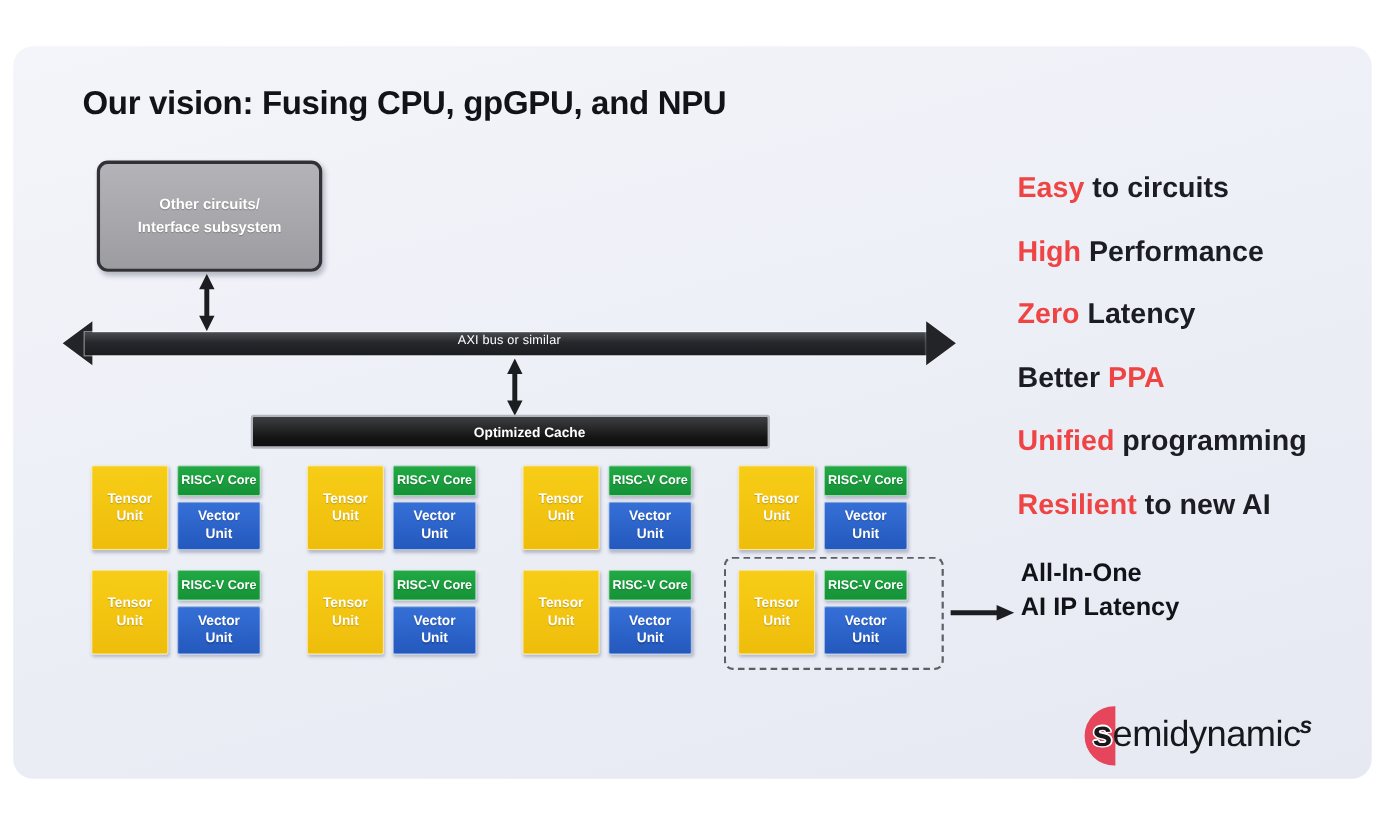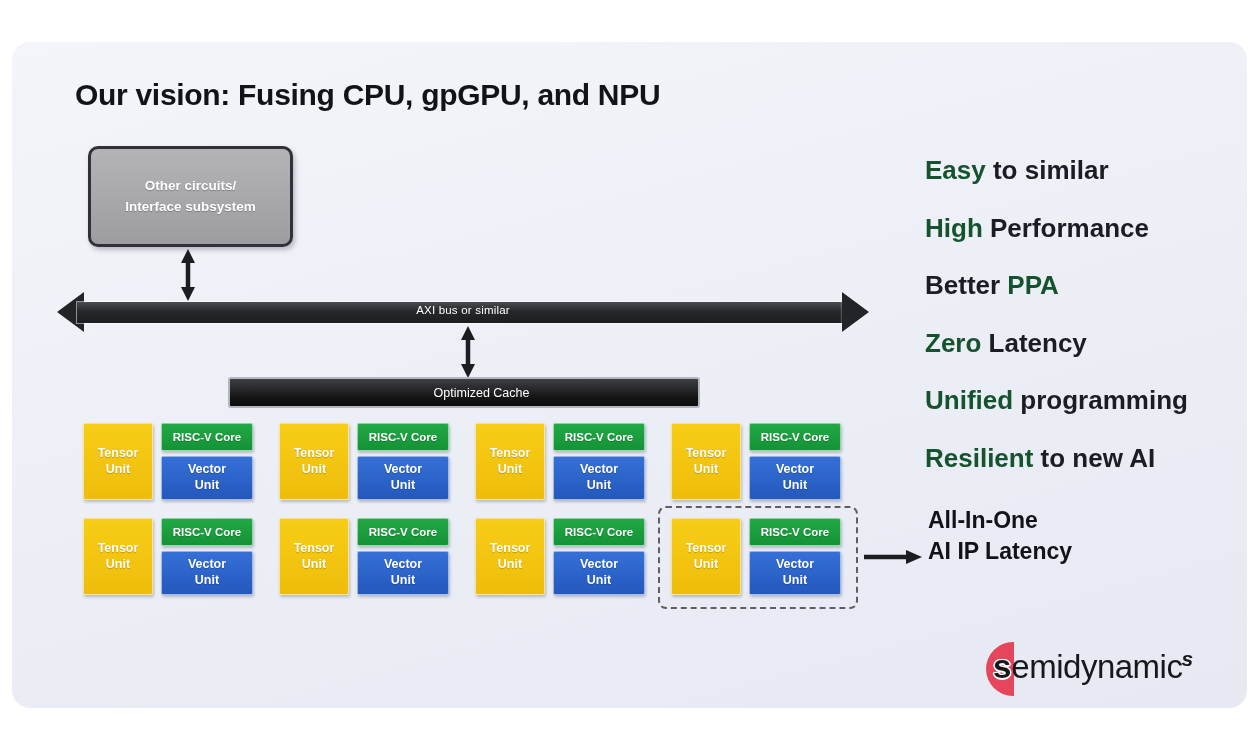--- a/index.html
+++ b/index.html
@@ -26,44 +26,44 @@
   .axi-head.left{left:0;border-right:27px solid #232428;}
   .axi-head.right{right:0;border-left:27px solid #232428;}
   .axi-label{position:absolute;left:0;right:0;top:12px;text-align:center;color:#ffffff;
          font-size:11.5px;font-weight:400;letter-spacing:.2px;}
   
   .varrow{position:absolute;}
   
   .cache{position:absolute;left:228px;top:377px;width:472px;height:31px;box-sizing:border-box;
          background:linear-gradient(180deg,#3e3f42 0%,#141415 70%,#0e0e0f 100%);
          border:2px solid #b3b6bf;border-radius:3px;display:flex;align-items:center;justify-content:center;
-         color:#ffffff;font-size:12.5px;font-weight:400;padding-left:35px;}
+         color:#ffffff;font-size:12.5px;font-weight:700;padding-left:35px;}
   
   .grid{position:absolute;left:83px;top:423px;display:grid;
         grid-template-columns:repeat(4,170px);grid-auto-rows:77px;column-gap:26px;row-gap:18px;}
   .cluster{display:flex;gap:8px;width:170px;height:77px;position:relative;}
   .blk{box-sizing:border-box;display:flex;align-items:center;justify-content:center;text-align:center;
        color:#ffffff;font-weight:700;font-size:12.5px;line-height:1.25;border-radius:2px;
        border:1px solid rgba(255,255,255,.55);box-shadow:1px 2px 3px rgba(40,50,80,.28);
        text-shadow:0 1px 1px rgba(0,0,0,.22);}
   .tensor{width:70px;height:77px;background:linear-gradient(180deg,#f7cd17 0%,#eebd0b 100%);}
   .tensor span{display:block;max-width:52px;text-align:center;}
-  .rightcol{width:92px;display:flex;flex-direction:column;gap:5px;}
+  .rightcol{width:76px;display:flex;flex-direction:column;gap:5px;}
   .core{height:28px;background:linear-gradient(180deg,#22a945 0%,#149237 100%);font-size:11.5px;}
   .vector{flex:1;background:linear-gradient(180deg,#3570d6 0%,#2458bd 100%);}
   .vector span{display:block;max-width:56px;}
   .dotted-frame{position:absolute;left:-13px;top:-12px;right:-17px;bottom:-14px;
         border:2px dashed #5e5f64;border-radius:8px;}
   
   .callout-text{position:absolute;left:928px;top:505px;font-size:23px;font-weight:800;
         color:#121318;line-height:1.33;}
   
   .benefits{position:absolute;left:925px;top:155px;font-size:26px;font-weight:700;color:#1c1d23;}
   .benefits .row{margin-bottom:26.5px;white-space:nowrap;}
-  .benefits .green{color:#14532d;}
+  .benefits .green{color:#ef4444;}
   
   .logo{position:absolute;left:986px;top:641px;display:flex;align-items:center;height:56px;}
   .logo-disc{width:28px;height:54px;background:#e6465c;border-radius:54px 0 0 54px;}
   .logo-text{display:flex;align-items:baseline;margin-left:-21px;color:#17181c;font-size:33px;line-height:56px;}
   .logo-s{font-weight:700;text-shadow:-1.5px 0 0 #fff,1.5px 0 0 #fff,0 -1.5px 0 #fff,0 1.5px 0 #fff,
           -1px -1px 0 #fff,1px 1px 0 #fff,-1px 1px 0 #fff,1px -1px 0 #fff;}
   .logo-light{font-weight:500;letter-spacing:-.5px;}
   .logo-bold{font-weight:400;letter-spacing:-.5px;}
   .logo-sup{font-weight:800;font-style:italic;font-size:21px;transform:translateY(-12px);margin-left:-1px;}
 </style>
@@ -207,24 +207,24 @@
   <svg class="varrow" style="left:864px;top:548px;" width="58" height="18">
     <line x1="0" y1="9" x2="44" y2="9" stroke="#1c1d21" stroke-width="4.5"></line>
     <polygon points="58,9 42,2 42,16" fill="#1c1d21"></polygon>
   </svg>
   <div class="callout-text">
     <div>All-In-One</div>
     <div>AI IP Latency</div>
   </div>
 
   <div class="benefits">
-    <div class="row"><span class="green">Easy</span><span> to similar</span></div>
+    <div class="row"><span class="green">Easy</span><span> to circuits</span></div>
     <div class="row"><span class="green">High</span><span> Performance</span></div>
+    <div class="row"><span class="green">Zero</span><span> Latency</span></div>
     <div class="row"><span>Better </span><span class="green">PPA</span></div>
-    <div class="row"><span class="green">Zero</span><span> Latency</span></div>
     <div class="row"><span class="green">Unified</span><span> programming</span></div>
     <div class="row"><span class="green">Resilient</span><span> to new AI</span></div>
   </div>
 
   <div class="logo">
     <div class="logo-disc"></div>
     <div class="logo-text">
       <span class="logo-s">s</span>
         <span class="logo-light">emi</span>
         <span class="logo-bold">dynamic</span>

